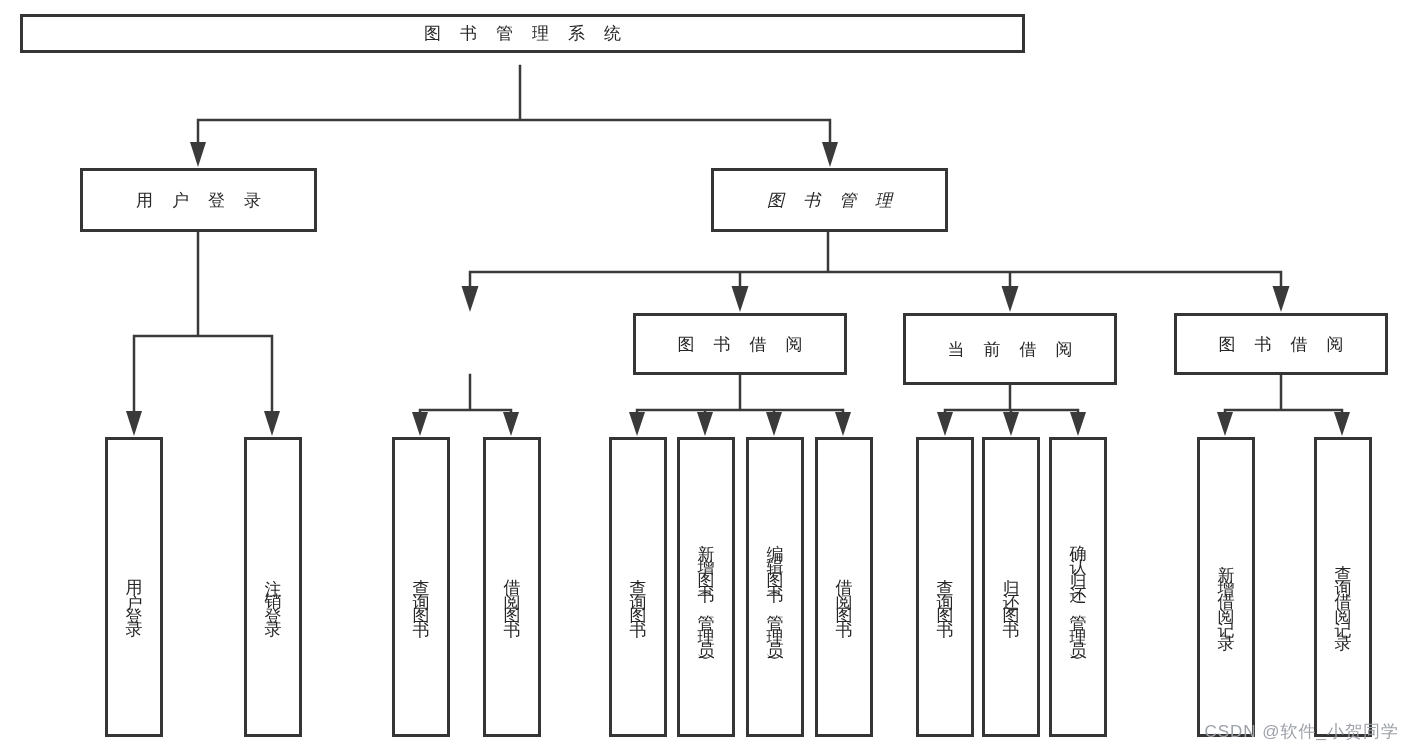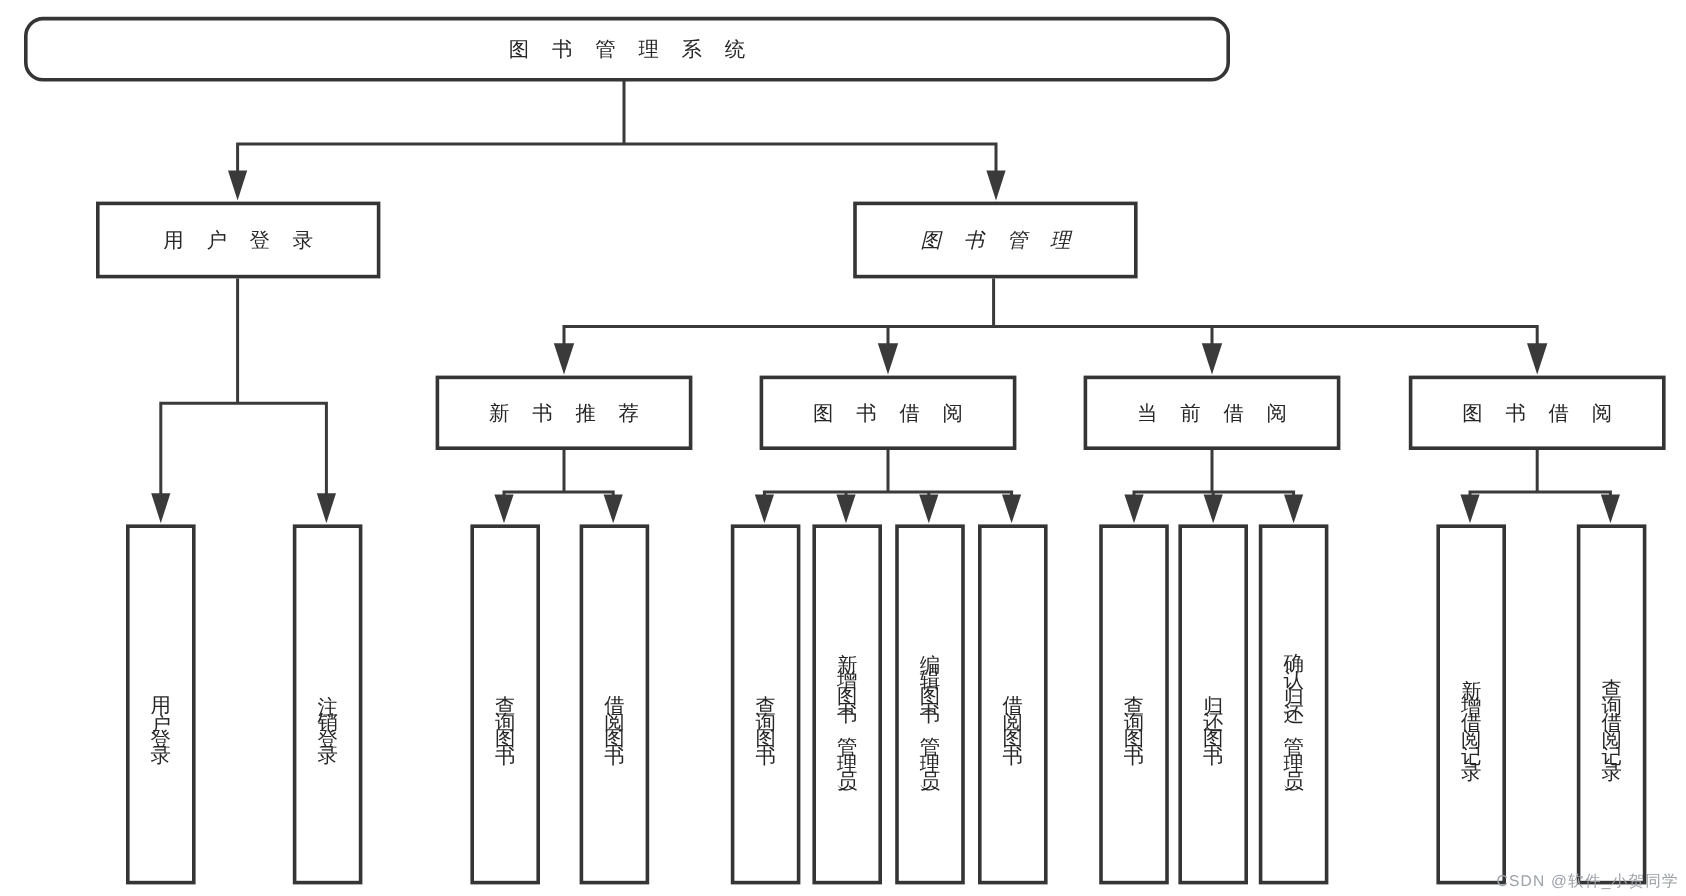--- a/index.html
+++ b/index.html
@@ -35,21 +35,21 @@
     font-size: 17px;
     letter-spacing: 14px;
     margin-bottom: -14px;
     white-space: nowrap;
     color: #262626;
   }
   .watermark {
     position: absolute;
     right: 6px;
     bottom: 4px;
-    font-size: 13px;
+    font-size: 17px;
     color: #9da1a8;
     letter-spacing: 1px;
     white-space: nowrap;
   }
 </style>
 </head>
 <body>
 
 <div id="stage">
 
@@ -93,38 +93,35 @@
 
       <polygon points="937,412 953,412 945,436"></polygon>
       <polygon points="1003,412 1019,412 1011,436"></polygon>
       <polygon points="1070,412 1086,412 1078,436"></polygon>
 
       <polygon points="1217,412 1233,412 1225,436"></polygon>
       <polygon points="1334,412 1350,412 1342,436"></polygon>
     </g>
   </svg>
 
-  <div class="box" style="left:20px; top:14px; width:1005px; height:54px;border-radius:16px;">
+  <div class="box" style="left:20px; top:14px; width:1005px; height:39px;">
     <span class="hlabel">图书管理系统</span>
   </div>
 
   <div class="box" style="left:80px; top:168px; width:237px; height:64px;">
     <span class="hlabel">用户登录</span>
   </div>
   <div class="box" style="left:711px; top:168px; width:237px; height:64px;font-style:italic;">
     <span class="hlabel">图书管理</span>
   </div>
 
-  <div class="box" style="left:363px; top:313px; width:214px; height:62px;">
-    <span class="hlabel">新书推荐</span>
-  </div>
   <div class="box" style="left:633px; top:313px; width:214px; height:62px;text-align:center;">
     <span class="hlabel">图书借阅</span>
   </div>
-  <div class="box" style="left:903px; top:313px; width:214px; height:62px;">
+  <div class="box" style="left:903px; top:313px; width:214px; height:72px;">
     <span class="hlabel">当前借阅</span>
   </div>
   <div class="box" style="left:1174px; top:313px; width:214px; height:62px;">
     <span class="hlabel">图书借阅</span>
   </div>
 
   <div class="box leaf" style="left:105px; top:437px; width:58px; height:300px;">
     <span class="vtext">用户登录</span>
   </div>
   <div class="box leaf" style="left:244px; top:437px; width:58px; height:300px;">

